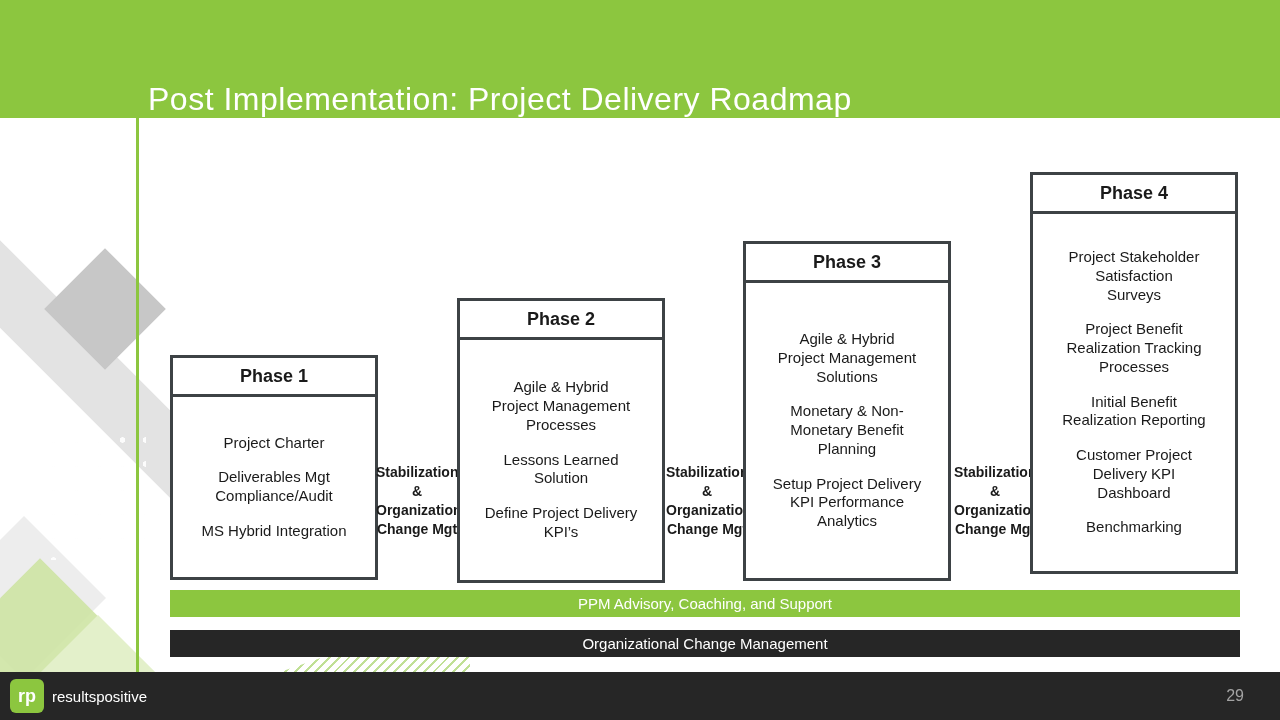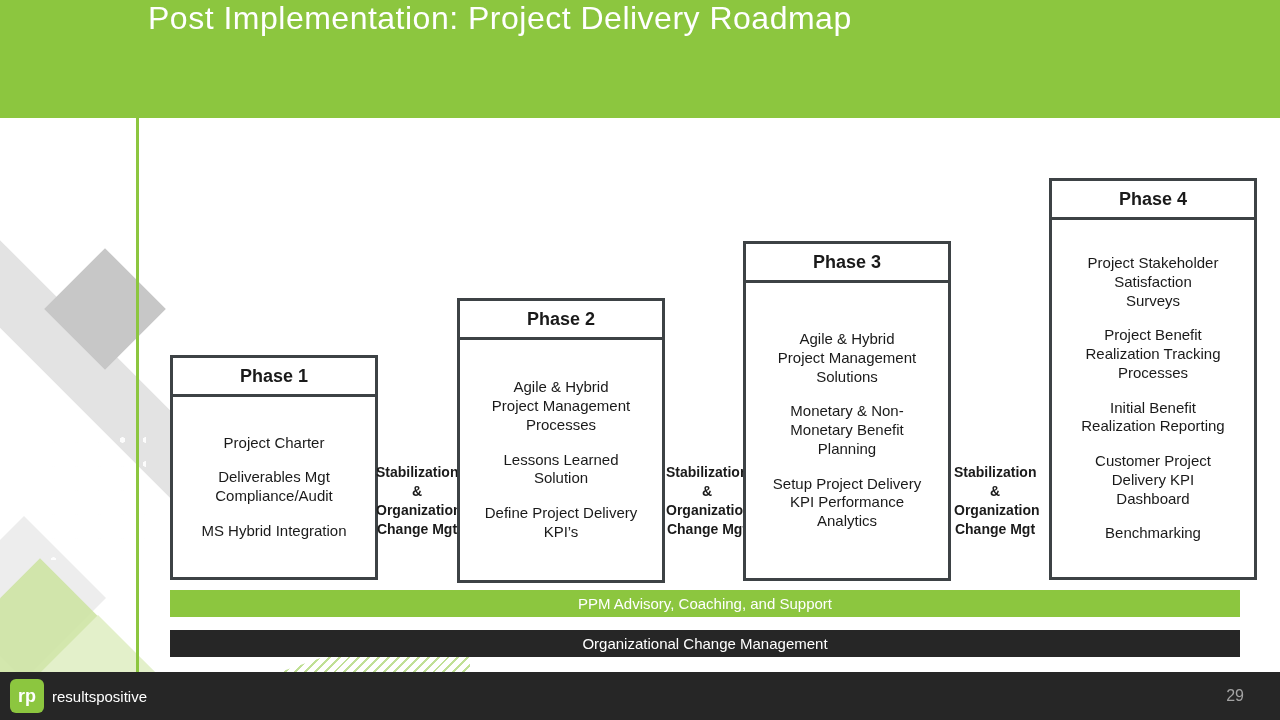--- a/index.html
+++ b/index.html
@@ -24,30 +24,30 @@
   .decor-green2{left:52px;top:634px;width:92px;height:92px;background:#e3f0ca;transform:rotate(45deg);}
   .decor-dots{left:42px;top:428px;width:104px;height:132px;
     background-image:radial-gradient(circle,#ffffff 2.5px,transparent 3px);
     background-size:23px 24px;opacity:.9;}
   .decor-hatch{left:280px;top:636px;width:190px;height:36px;
     background:repeating-linear-gradient(135deg,rgba(141,198,63,.55) 0 2px,transparent 2px 7px);
     clip-path:polygon(0 100%,55% 0,100% 55%,100% 100%);}
   
   .header{
     position:absolute;left:0;top:0;width:1280px;height:118px;background:var(--green);
-    display:flex;align-items:flex-start;padding-left:148px;z-index:3;
+    display:flex;align-items:flex-end;padding-left:148px;z-index:3;
   }
   .title{color:#ffffff;font-size:32px;font-weight:400;letter-spacing:.5px;}
   .vline{position:absolute;left:136px;top:118px;width:3px;height:556px;background:var(--green);z-index:1;}
   
   .phase{position:absolute;width:208px;z-index:2;}
   .p1{left:170px;top:355px;}
   .p2{left:457px;top:298px;}
   .p3{left:743px;top:241px;}
-  .p4{left:1030px;top:178px;margin-left:19px;}
+  .p4{left:1030px;top:172px;}
   .phase-header{
     height:42px;border:3px solid var(--border);background:#ffffff;
     display:flex;align-items:center;justify-content:center;
     font-size:18px;font-weight:bold;color:var(--text);
   }
   .phase-body{
     border:3px solid var(--border);margin-top:-3px;background:#ffffff;
     display:flex;flex-direction:column;justify-content:center;align-items:center;
     gap:16px;text-align:center;font-size:15px;line-height:1.25;color:var(--text);
     white-space:pre-line;padding:8px 20px;

